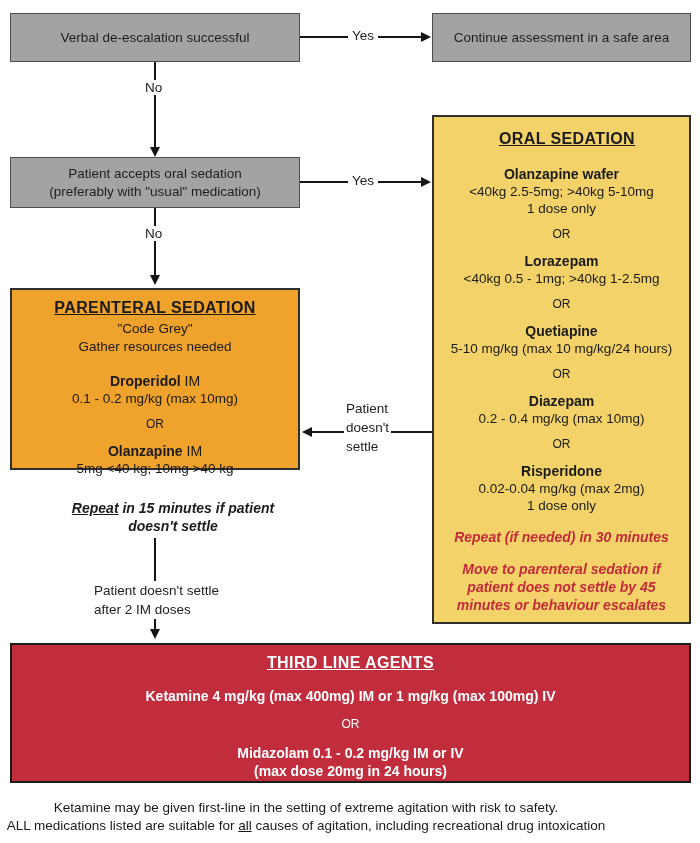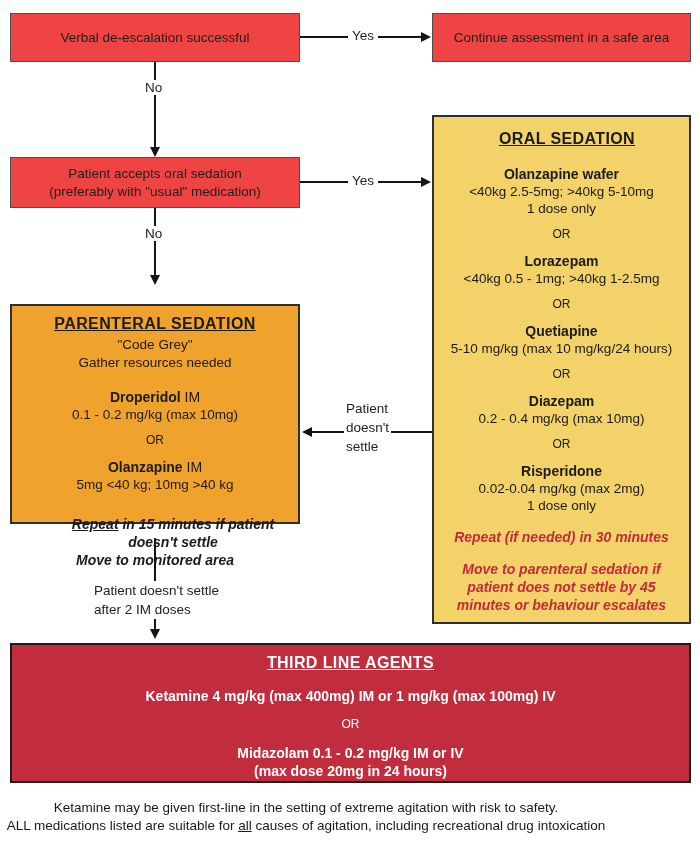--- a/index.html
+++ b/index.html
@@ -2,21 +2,21 @@
 <html><head>
 <meta charset="utf-8">
 <style>
   html,body{margin:0;padding:0;background:#fff;}
   .canvas{
     position:relative;width:700px;height:843px;background:#ffffff;
     font-family:"Liberation Sans","DejaVu Sans",sans-serif;overflow:hidden;
   }
   
   .node{
-    position:absolute;background:#ef4444;border:1.5px solid #4e4e4e;
+    position:absolute;background:#a3a3a3;border:1.5px solid #4e4e4e;
     display:flex;flex-direction:column;align-items:center;justify-content:center;
     text-align:center;font-size:13.5px;line-height:1.32;color:#1e1e1e;box-sizing:border-box;
   }
   
   .bigbox{
     position:absolute;border:2px solid #2f2f2f;text-align:center;color:#1b1b1b;
     box-sizing:border-box;font-size:13.5px;line-height:1.28;
   }
   .yellow{background:#F2D269;}
   .orange{background:#EFA22C;}
@@ -112,21 +112,21 @@
     <div class="drug-group">
       <div class="drug-name">Risperidone</div>
       <div class="drug-dose">0.02-0.04 mg/kg (max 2mg)</div>
       <div class="drug-dose">1 dose only</div>
     </div>
 
     <div class="warn red-warn mt14">Repeat (if needed) in 30 minutes</div>
     <div class="warn red-warn mt14" style="padding:0 8px">Move to parenteral sedation if patient does not settle by 45 minutes or behaviour escalates</div>
   </div>
 
-  <div class="bigbox orange" style="left:10px;top:304px;width:290px;height:220px">
+  <div class="bigbox orange" style="left:10px;top:288px;width:290px;height:182px">
     <div class="box-title">PARENTERAL SEDATION</div>
     <div class="subline">"Code Grey"</div>
     <div class="subline">Gather resources needed</div>
 
     <div class="drug-group mt16">
       <div class="drug-name">
         <span>Droperidol</span><span class="route"> IM</span>
       </div>
       <div class="drug-dose">0.1 - 0.2 mg/kg (max 10mg)</div>
     </div>
@@ -135,21 +135,20 @@
     <div class="drug-group">
       <div class="drug-name">
         <span>Olanzapine</span><span class="route"> IM</span>
       </div>
       <div class="drug-dose">5mg &lt;40 kg; 10mg &gt;40 kg</div>
     </div>
 
     <div class="warn dark-warn mt22">
       <span class="u">Repeat</span><span> in 15 minutes if patient doesn't settle</span>
     </div>
-    <div class="warn dark-warn">Move to monitored area</div>
   </div>
 
   <div class="hline" style="left:312px;top:431px;width:120px"></div>
   <div class="arrow-left" style="left:302px;top:427px"></div>
   <div class="edge-label-block" style="left:344px;top:399px">
     <div>Patient</div>
     <div>doesn't</div>
     <div>settle</div>
   </div>
 

